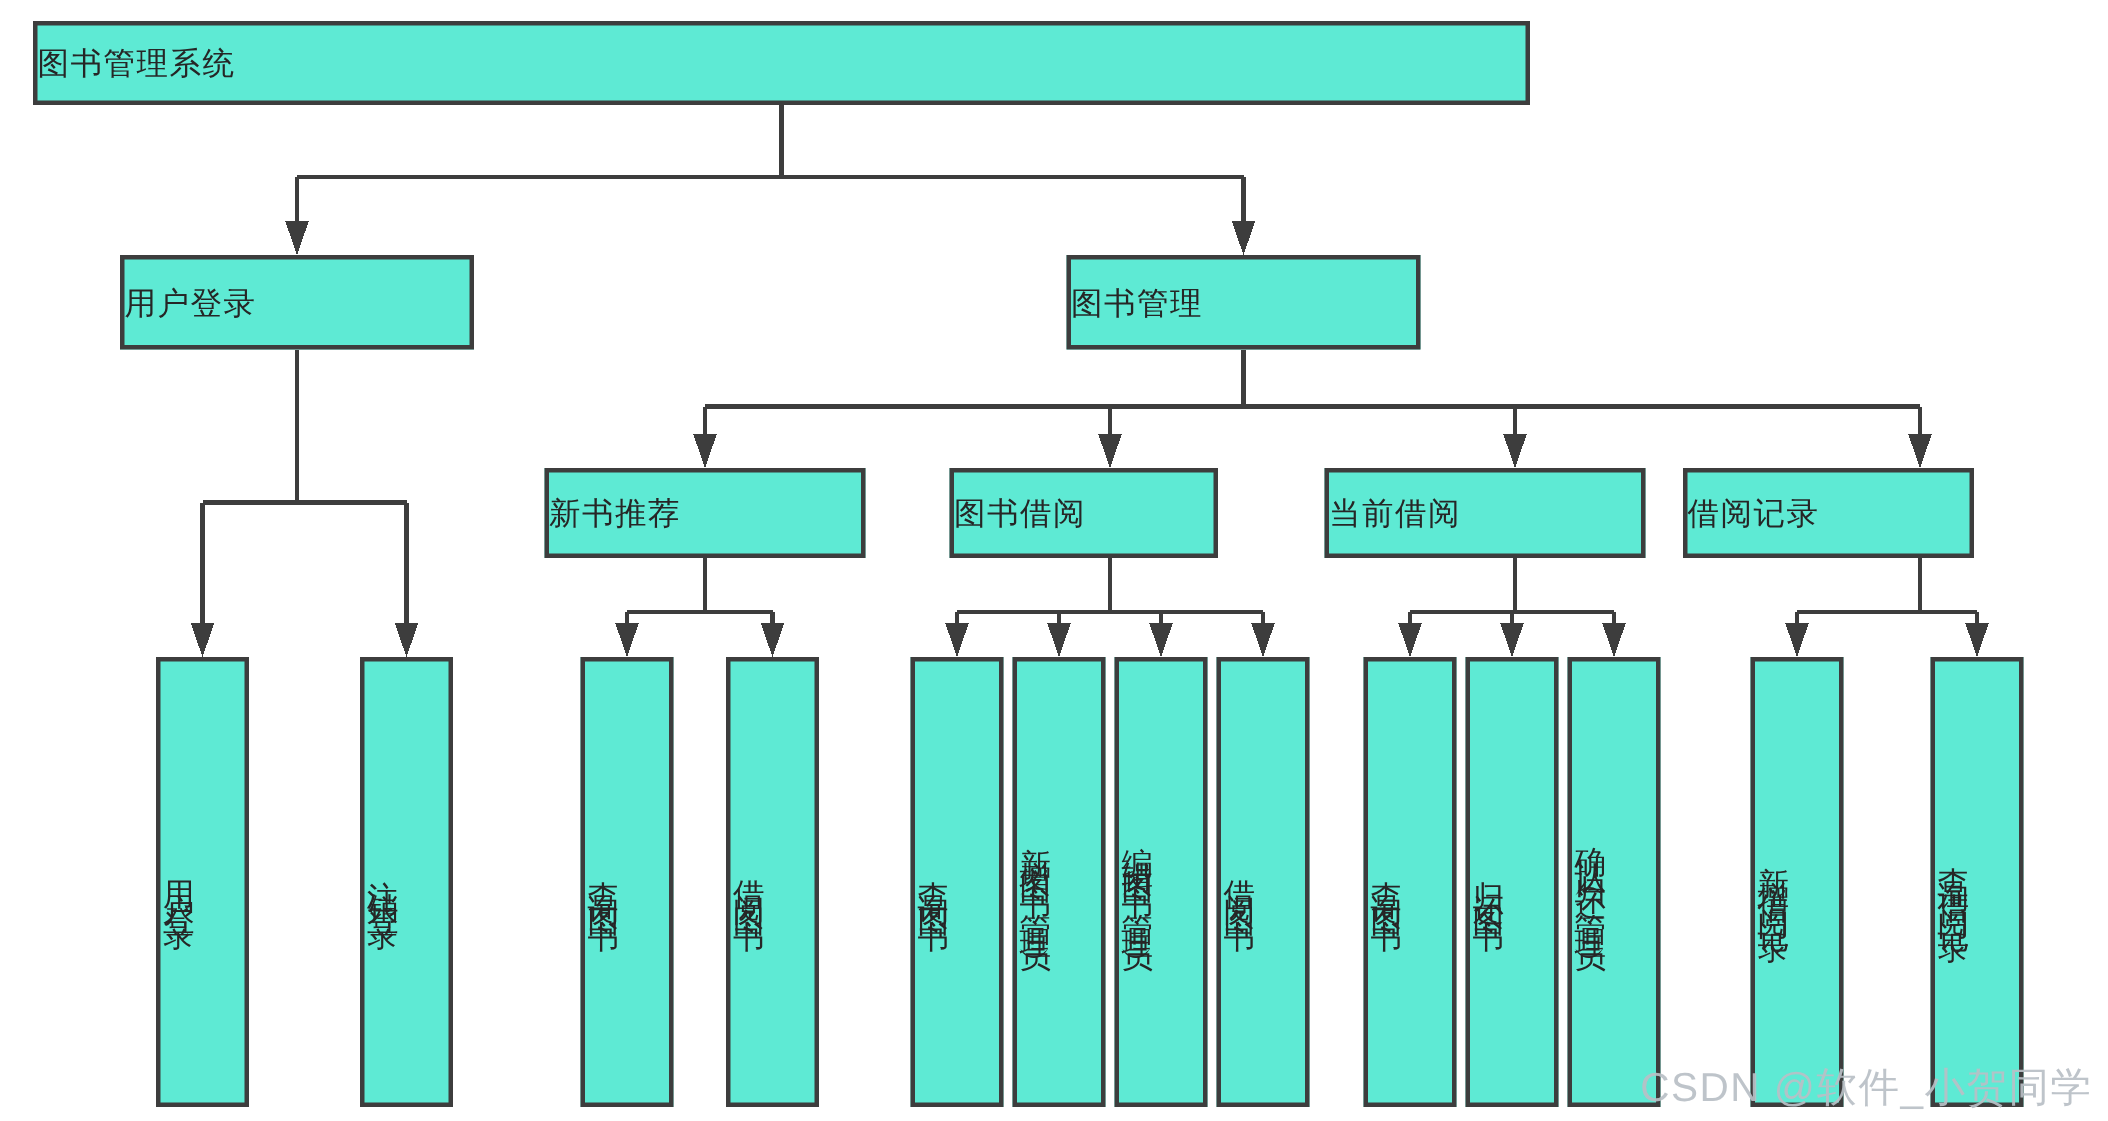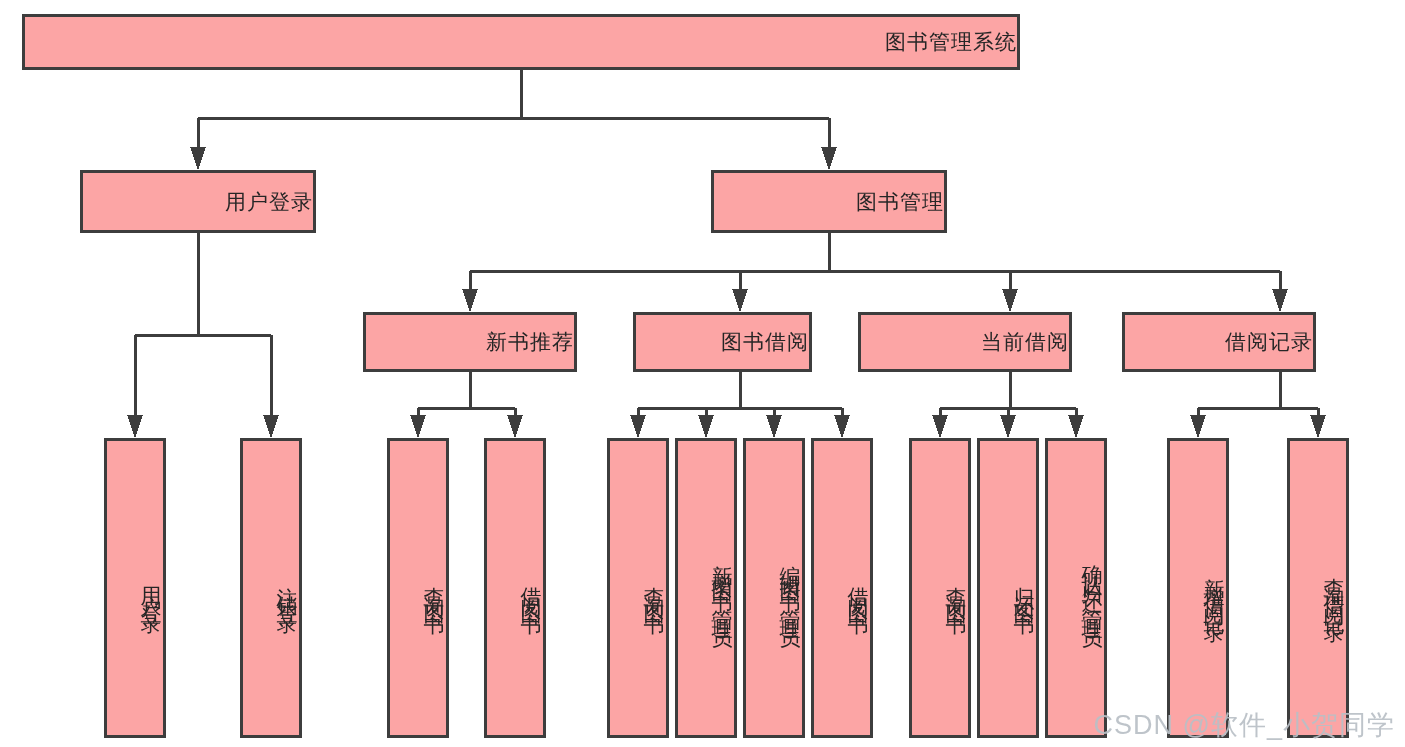--- a/index.html
+++ b/index.html
@@ -16,24 +16,24 @@
     left: 0; top: 0;
     width: 1405px; height: 747px;
     z-index: 1;
   }
   svg.wires line { stroke: #3d3d3d; stroke-width: 3; }
   svg.wires polygon { fill: #3d3d3d; }
   .node {
     position: absolute;
     box-sizing: border-box;
     border: 3px solid #3d3d3d;
-    background: #fca5a5;
+    background: #5eead4;
     display: flex;
     align-items: center;
-    justify-content: flex-end;
+    justify-content: flex-start;
     color: #262626;
     font-size: 21px;
     letter-spacing: 1px;
     z-index: 2;
   }
   .leaf .vtxt {
     writing-mode: vertical-rl;
     text-orientation: mixed;
     letter-spacing: 9px;
     line-height: 1.1;
@@ -140,21 +140,21 @@
   <div class="node" style="left:363px;top:312px;width:214px;height:60px">
     <span>新书推荐</span>
   </div>
 
   <div class="node" style="left:711px;top:170px;width:236px;height:63px">
     <span>图书管理</span>
   </div>
   <div class="node" style="left:633px;top:312px;width:179px;height:60px">
     <span>图书借阅</span>
   </div>
-  <div class="node" style="left:858px;top:312px;width:214px;height:60px">
+  <div class="node" style="left:883px;top:312px;width:214px;height:60px">
     <span>当前借阅</span>
   </div>
   <div class="node" style="left:1122px;top:312px;width:194px;height:60px">
     <span>借阅记录</span>
   </div>
 
   <div class="node leaf" style="left:104px;top:438px;width:62px;height:300px">
     <span class="vtxt">用户登录</span>
   </div>
   <div class="node leaf" style="left:240px;top:438px;width:62px;height:300px">

